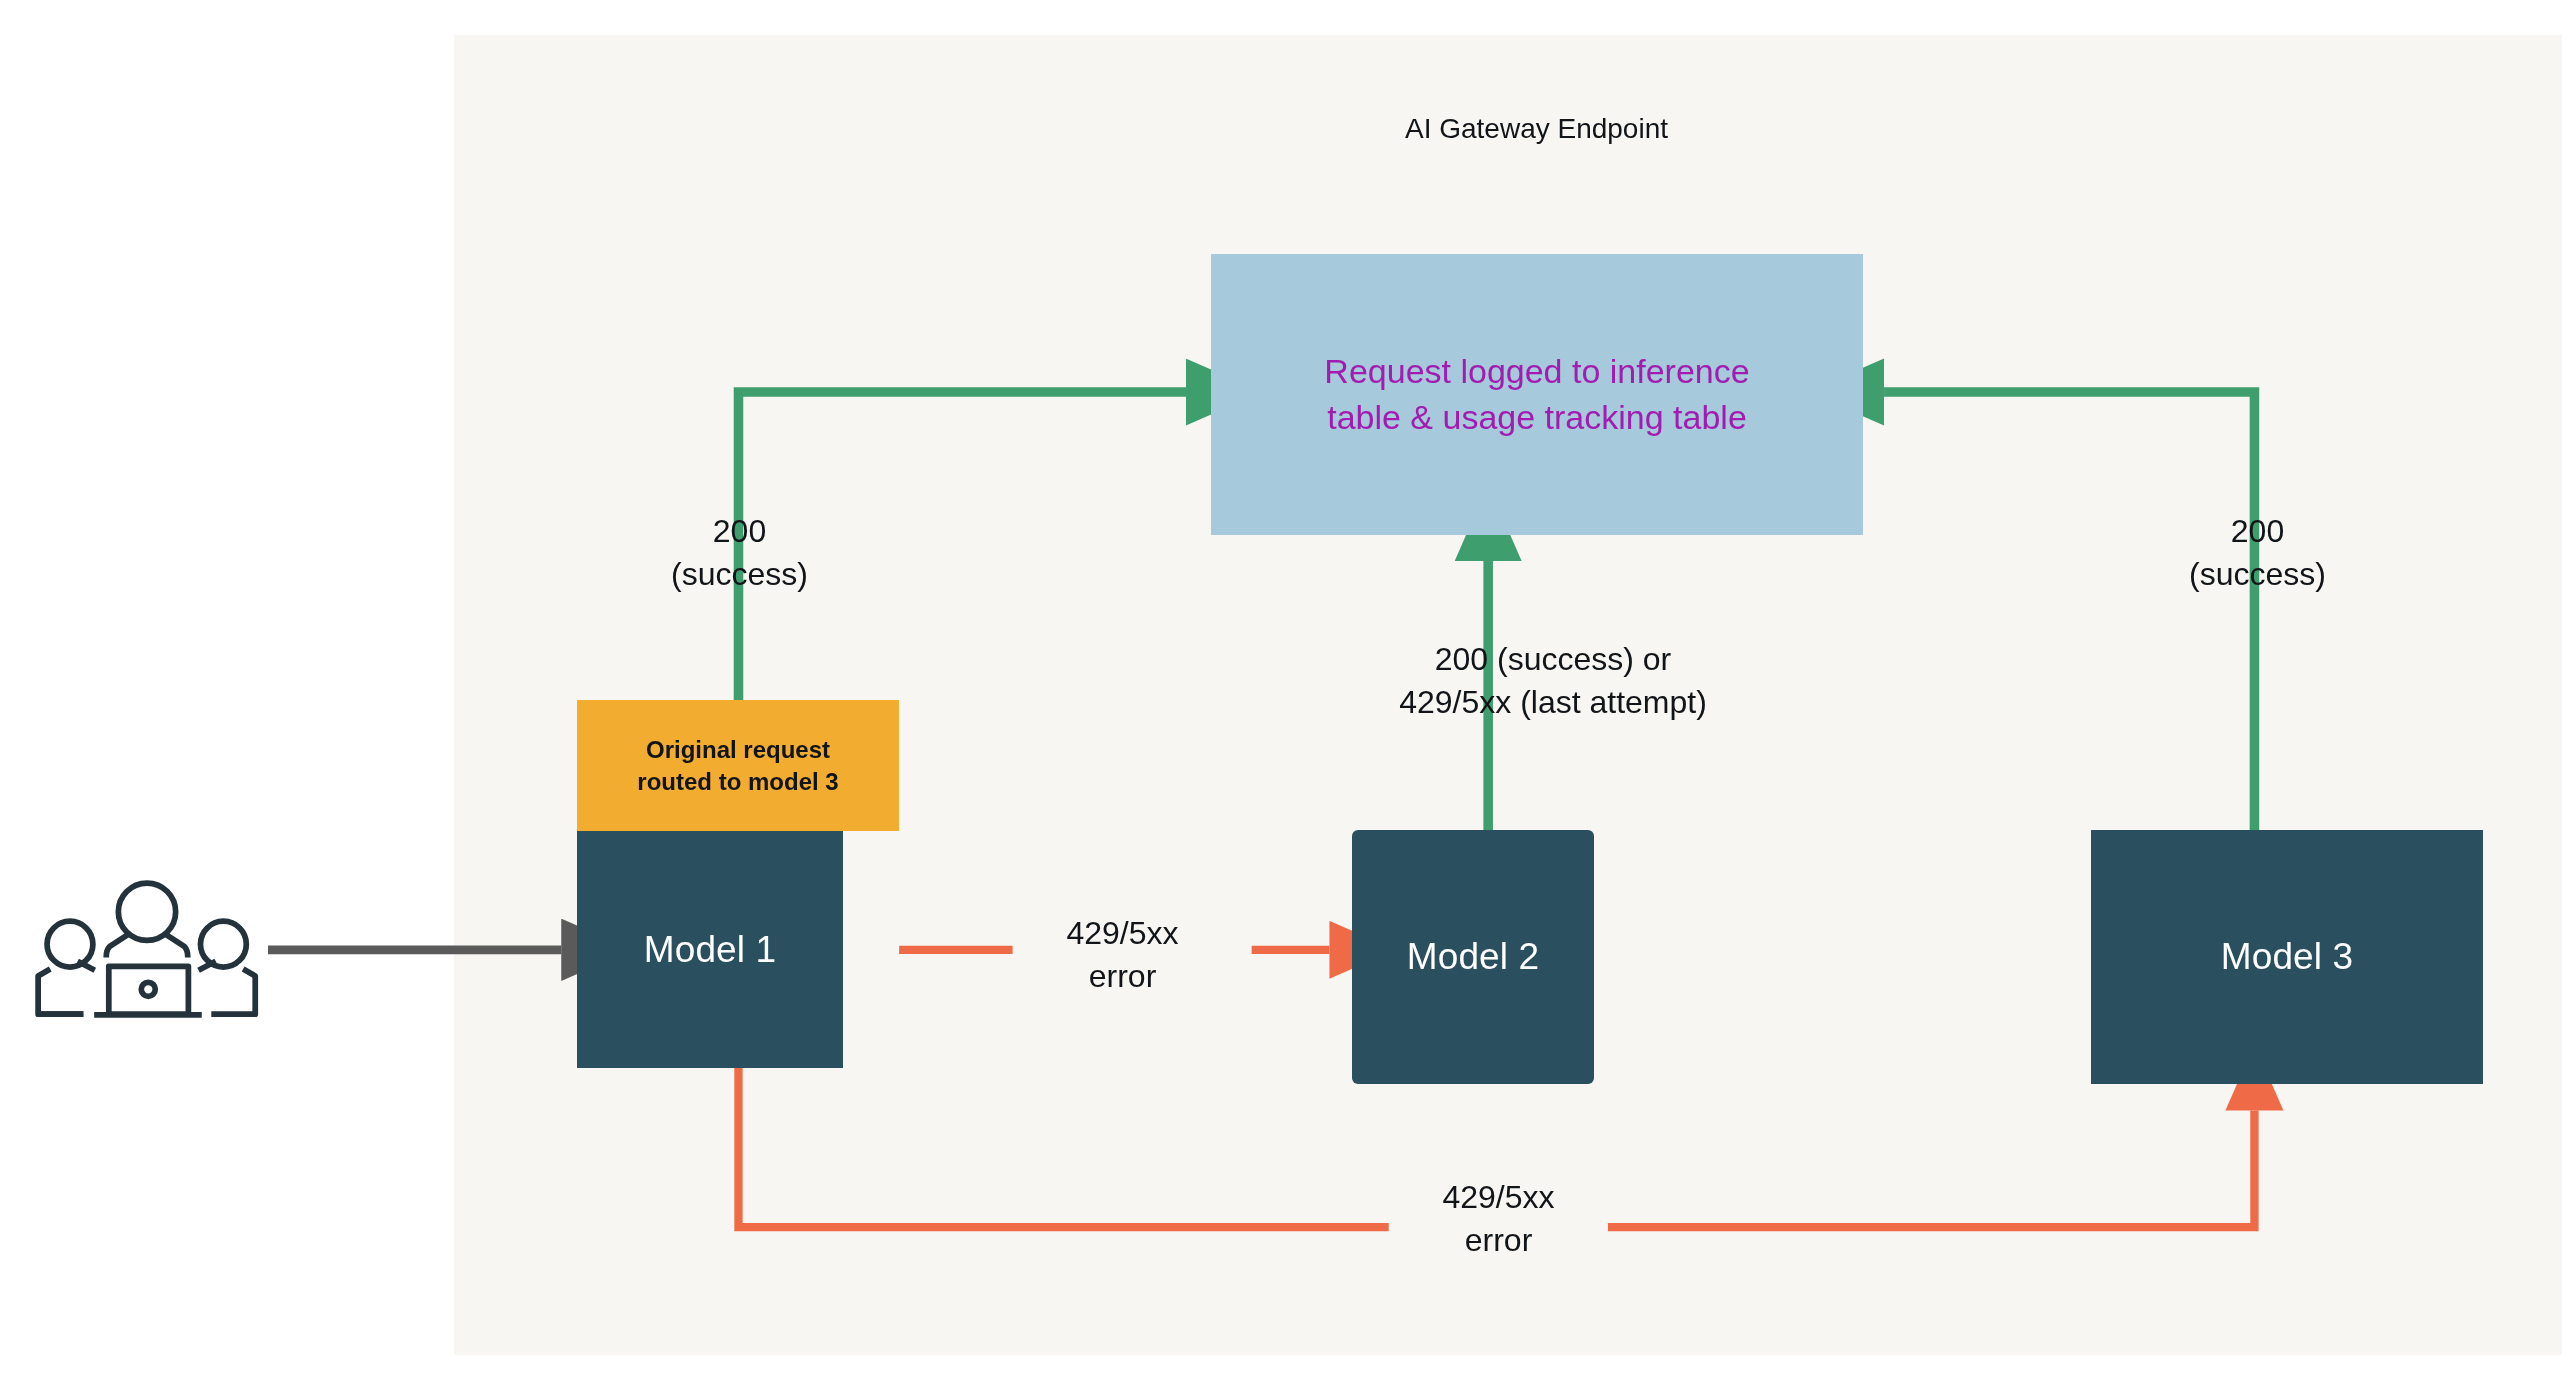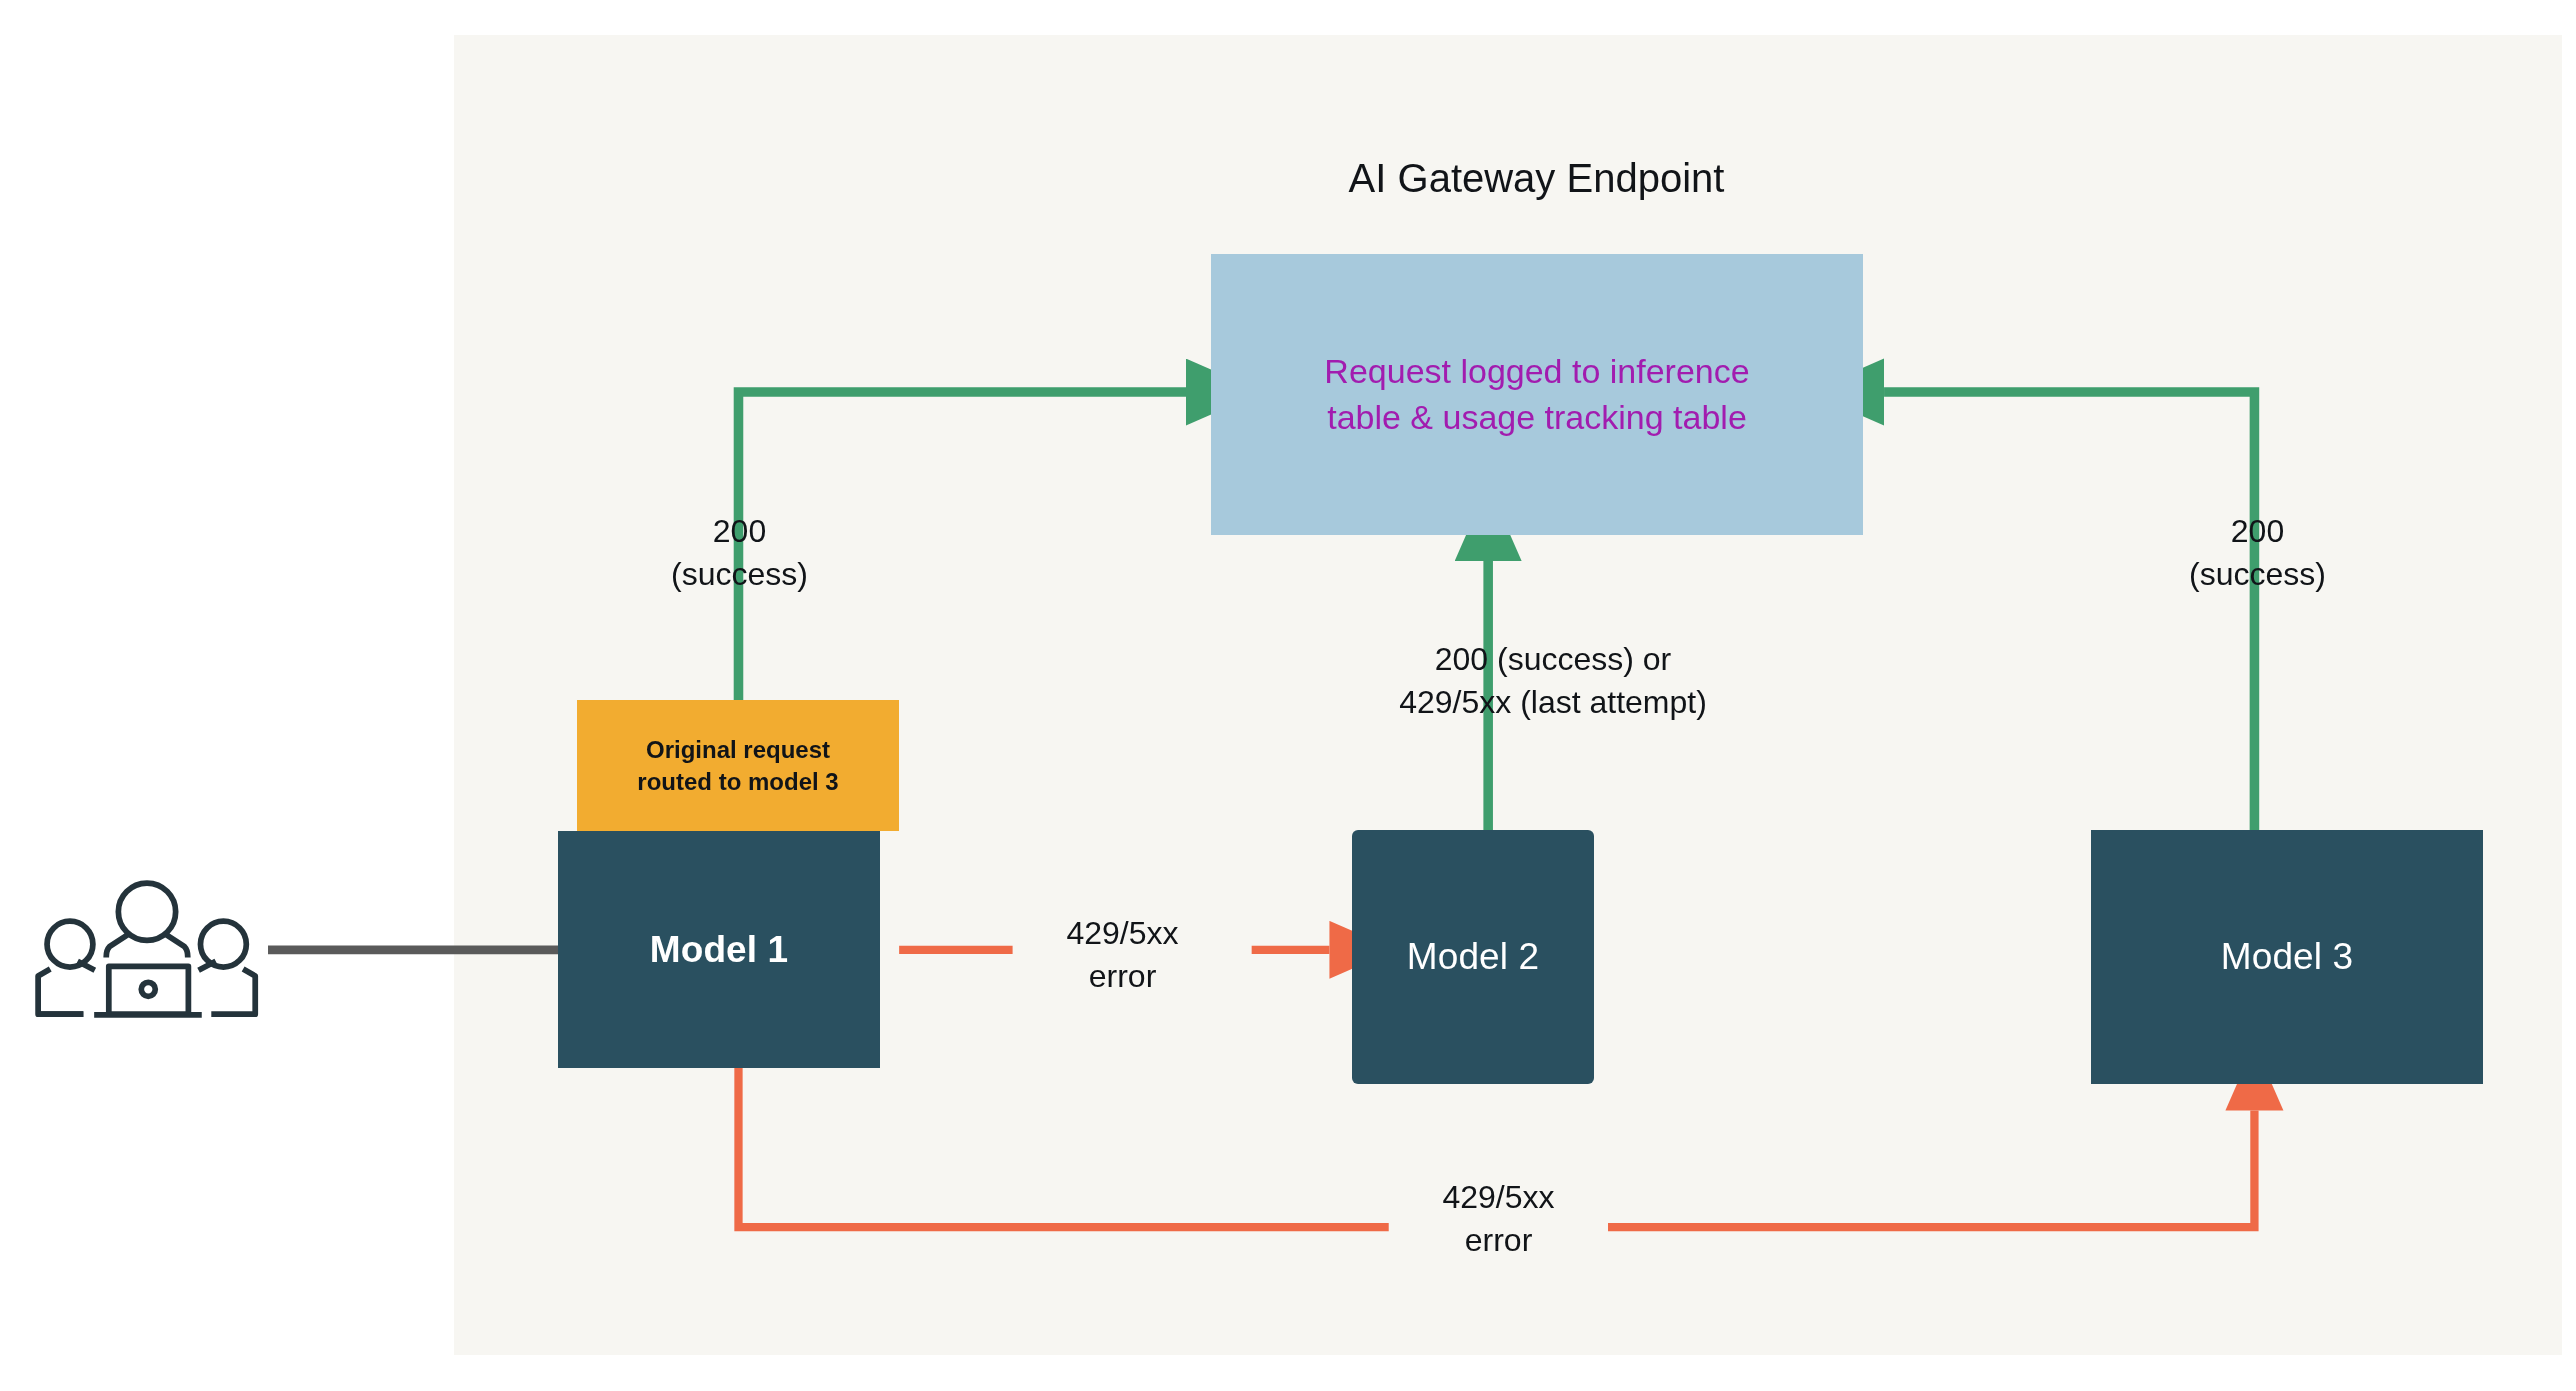--- a/index.html
+++ b/index.html
@@ -37,21 +37,21 @@
     align-items: center;
     justify-content: center;
     text-align: center;
   }
   .model-box {
     background: #2a5060;
     color: #ffffff;
     font-size: 37px;
     letter-spacing: 0.1px;
   }
-  #model1-box { left: 558px; top: 831px; width: 322px; height: 237px; font-weight: bold; }
+  #model1-box { left: 577px; top: 831px; width: 266px; height: 237px; }
   #model2-box { left: 1352px; top: 830px; width: 242px; height: 254px; border-radius: 6px; }
   #model3-box { left: 2091px; top: 830px; width: 392px; height: 254px; }
   #orange-note {
     left: 577px;
     top: 700px;
     width: 322px;
     height: 131px;
     background: #f2ac30;
     color: #111418;
     font-size: 24px;
@@ -69,23 +69,22 @@
     font-size: 34px;
     line-height: 1.33;
     flex-direction: column;
   }
   #title {
     position: absolute;
     left: 969px;
     top: 113px;
     width: 1135px;
     text-align: center;
-    font-size: 40px;
+    font-size: 28px;
     color: #111418;
-    margin-top: 43px;
   }
   .edge-label {
     position: absolute;
     text-align: center;
     color: #111418;
     font-size: 32px;
     line-height: 1.34;
     white-space: pre-line;
   }
   #label-left-success  { left: 593px;  top: 510px;  width: 293px; }

